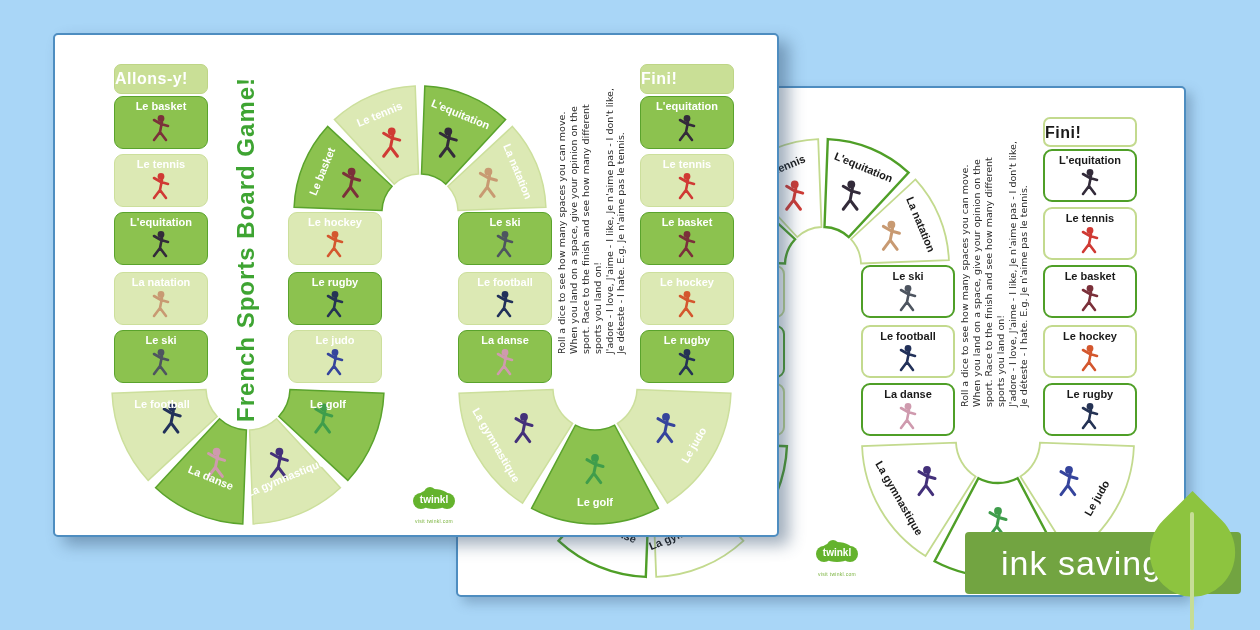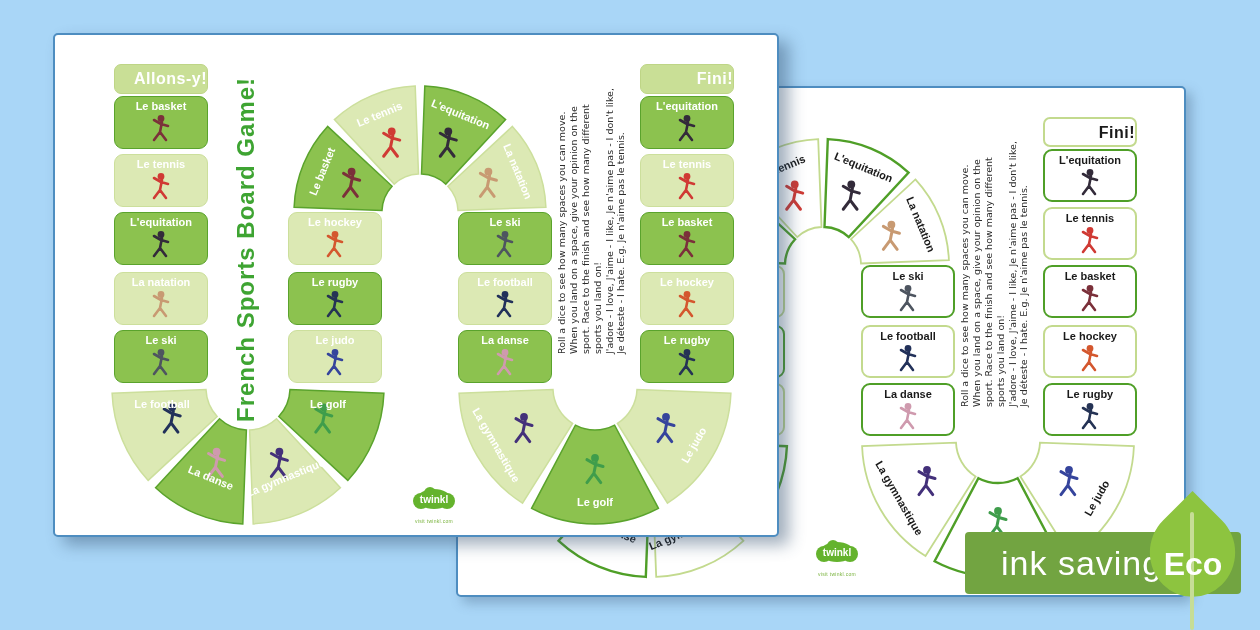--- a/index.html
+++ b/index.html
@@ -11,21 +11,21 @@
               box-shadow:10px 8px 16px rgba(50,80,110,.45);}
   .page-back{left:456px;top:86px;width:726px;height:507px;z-index:1;
              box-shadow:6px 6px 12px rgba(60,90,120,.35);}
   .board{position:absolute;left:1px;top:1px;width:720px;height:498px;}
   
   .space{position:absolute;width:94px;height:53px;border-radius:9px;box-sizing:border-box;
          display:flex;flex-direction:column;align-items:center;overflow:hidden;}
   .space .lbl{font-size:11px;font-weight:bold;line-height:13px;margin-top:3px;white-space:nowrap;}
   .space .fig{width:30px;height:32px;}
   .hdr{position:absolute;width:94px;height:30px;border-radius:7px;box-sizing:border-box;
-       text-align:right;line-height:27px;font-size:16px;font-weight:bold;letter-spacing:.5px;}
+       text-align:left;line-height:27px;font-size:16px;font-weight:bold;letter-spacing:.5px;}
   .front-theme .space.dark{background:#8cc24f;border:1.5px solid #5aa32c;color:#fff;}
   .front-theme .space.light{background:#dce9b4;border:1.5px solid #ccdf9c;color:#fff;}
   .front-theme .hdr{background:#c9df96;border:1.5px solid #bed586;color:#fff;}
   .outline-theme .space.dark{background:#fff;border:2.5px solid #4f9f27;color:#1a1a1a;}
   .outline-theme .space.light{background:#fff;border:2px solid #c3da8e;color:#1a1a1a;}
   .outline-theme .hdr{background:#fff;border:2px solid #c3da8e;color:#1a1a1a;}
   
   .fans{position:absolute;left:0;top:0;width:720px;height:498px;pointer-events:none;}
   .wlabel{font-family:"Liberation Sans",sans-serif;font-size:11px;font-weight:bold;}
   .front-theme .wedge.dark{fill:#8cc24f;stroke:#5aa32c;stroke-width:1.5;}
@@ -565,14 +565,13 @@
             <circle cx="20" cy="7" r="6" fill="#64b32d"></circle>
             <text x="24" y="17" text-anchor="middle" font-family="Liberation Sans" font-size="10" font-weight="bold" fill="#ffffff">twinkl</text>
           </svg><div class="visit">visit twinkl.com</div></div>
       </div>
   </div>
   <div class="banner">
     <span>ink saving</span>
   </div>
   <div class="leaf"></div>
   <div class="stem"></div>
-  <div class="eco">Eco</div>
 </div>
 
 </body></html>

